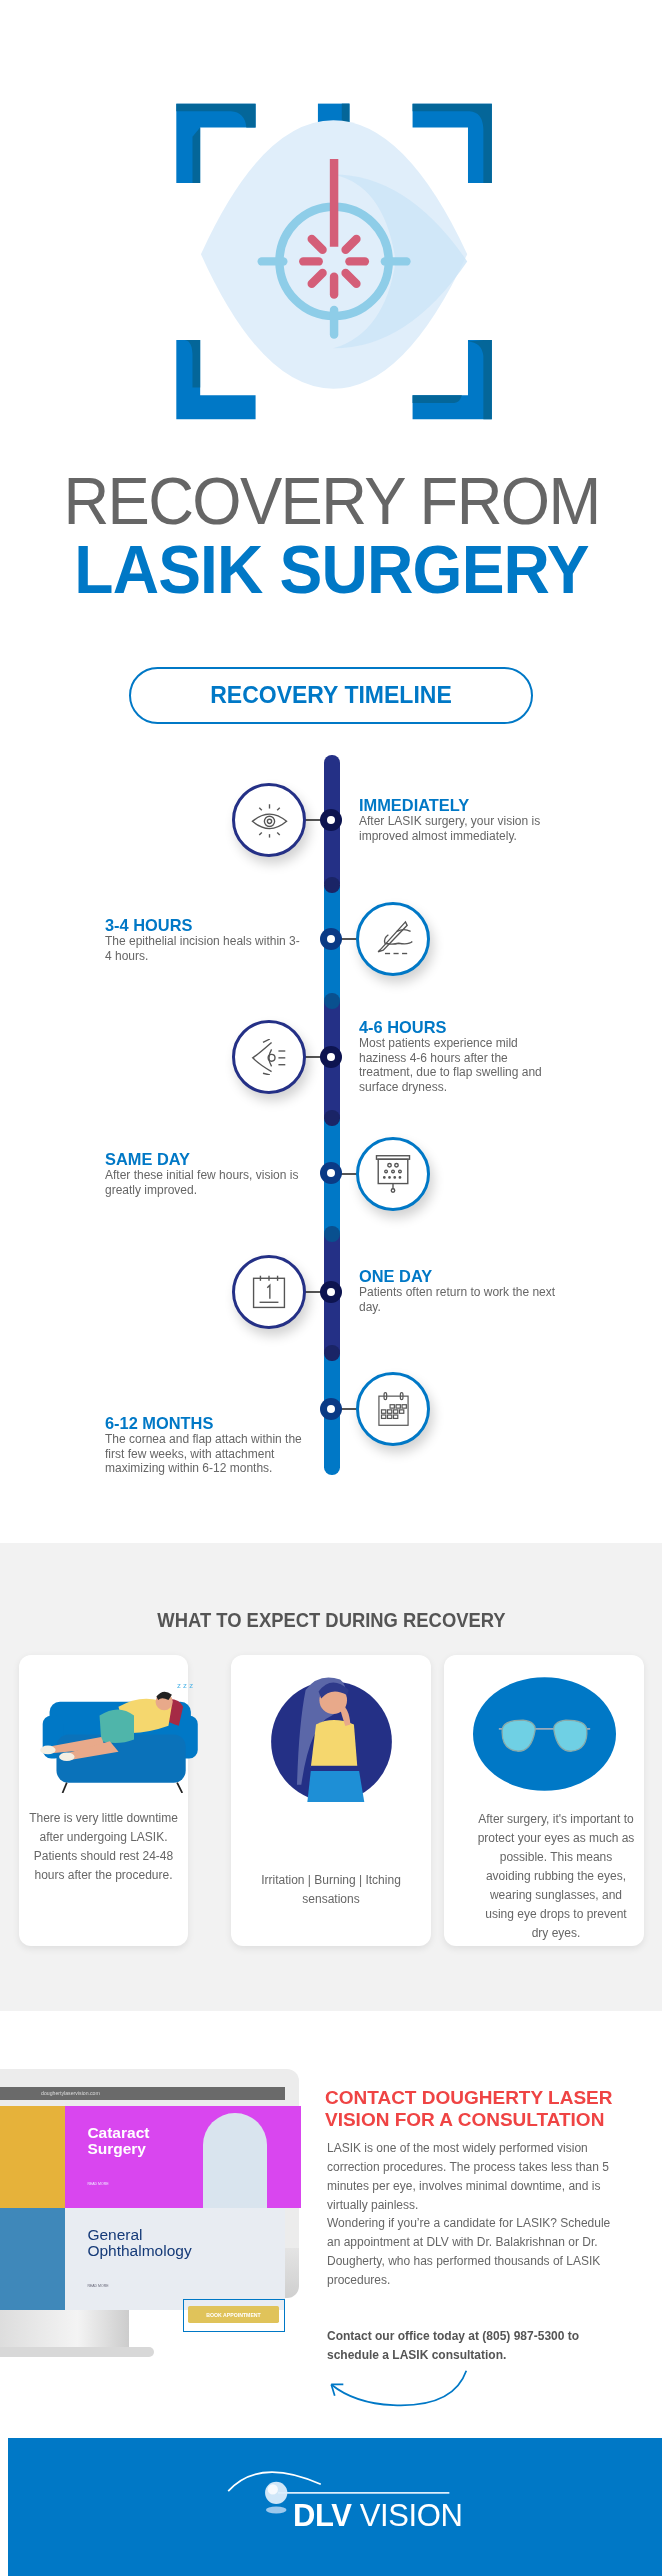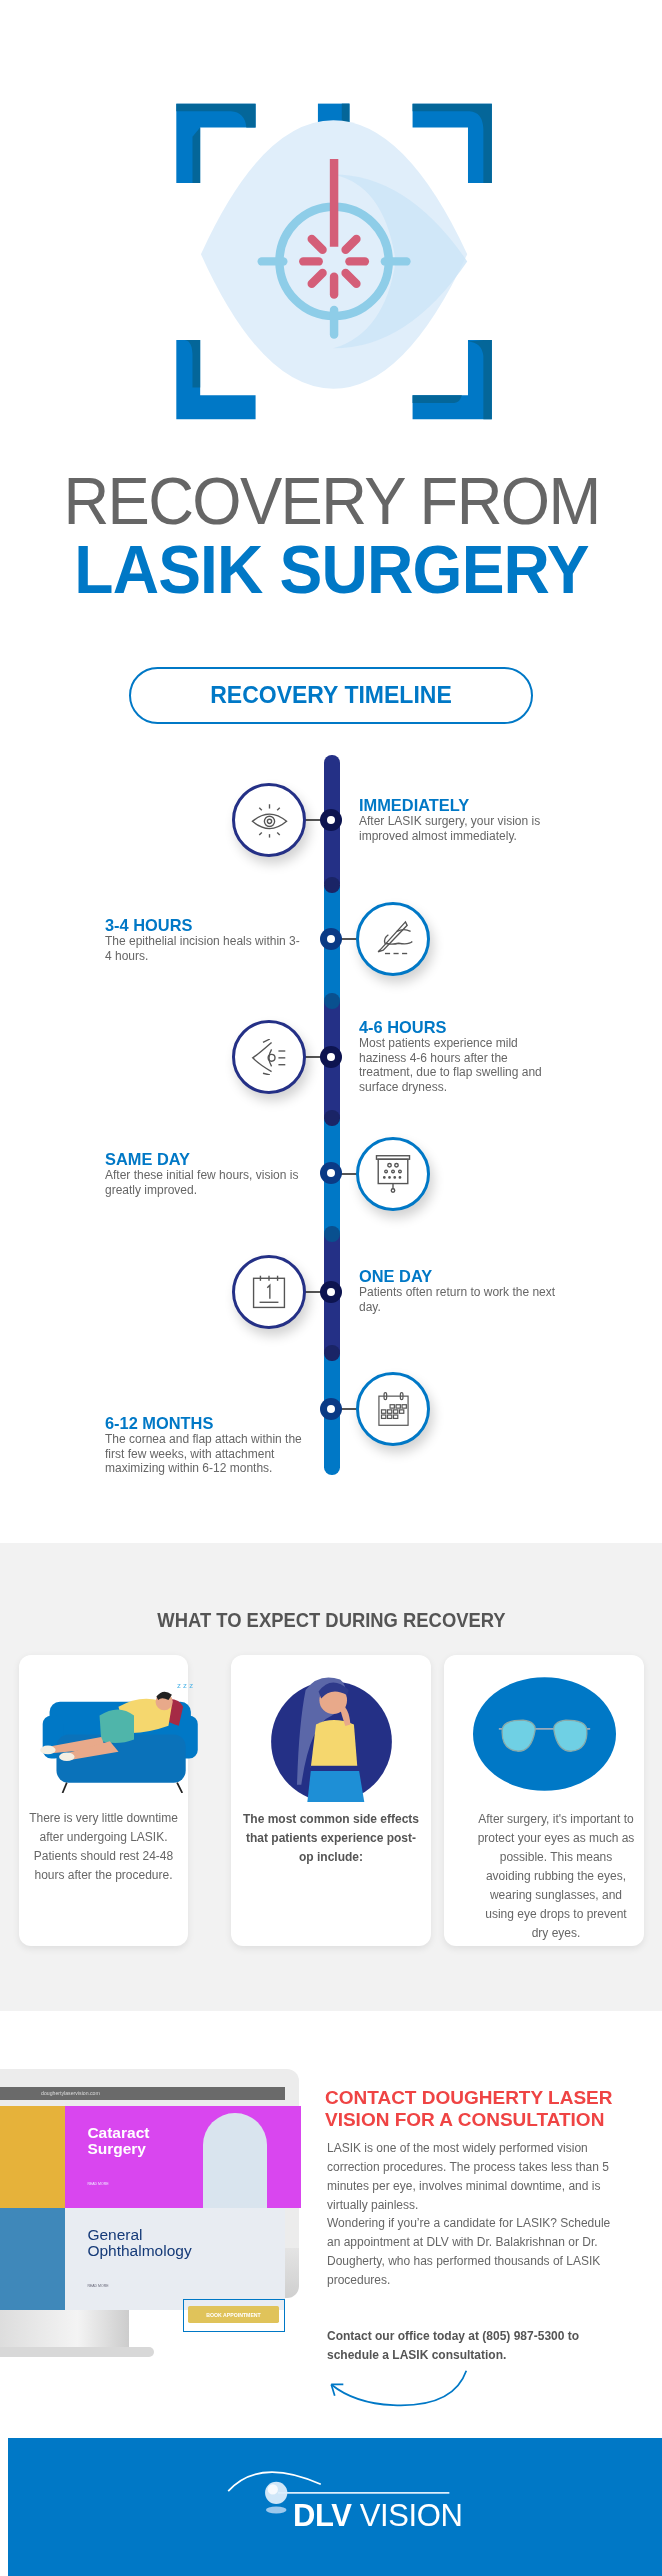--- a/index.html
+++ b/index.html
@@ -290,23 +290,21 @@
   <svg class="abs" style="left:40px;top:8.6px;" width="121" height="138" viewBox="0 0 140 160">
     <circle cx="70" cy="90" r="70" fill="#243086"></circle>
     <path d="M40 30 Q55 10 80 18 Q90 25 86 50 L70 60 Q45 70 35 140 L30 140 Q32 70 40 30 Z" fill="#5b67a8"></path>
     <circle cx="72" cy="42" r="16" fill="#e8a98a"></circle>
     <path d="M55 32 Q70 12 90 30 L88 36 Q70 26 58 40 Z" fill="#2e3a8a"></path>
     <path d="M52 70 Q72 60 96 70 L100 120 L46 120 Z" fill="#f5d76e"></path>
     <rect x="46" y="118" width="56" height="6" fill="#243086"></rect>
     <path d="M46 124 L102 124 L108 160 L42 160 Z" fill="#1e8fd6"></path>
     <path d="M82 48 Q90 50 92 70 L86 72 Q82 60 80 52 Z" fill="#e8a98a"></path>
   </svg>
-  <div class="card-text" style="top:155px;">
-    <b>The most common side effects that patients experience post-op include:</b>
-  </div>
+  <div class="card-text" style="top:216px;">Irritation | Burning | Itching sensations</div>
 </div>
 
 <div class="card" style="left:444px;width:200px;">
   <svg class="abs" style="left:28.5px;top:21.6px;" width="143" height="114" viewBox="0 0 166 132">
     <ellipse cx="83" cy="66" rx="83" ry="66" fill="#0078c6"></ellipse>
     <line x1="30" y1="60" x2="136" y2="60" stroke="#9ab" stroke-width="2"></line>
     <path d="M34 60 Q36 50 58 50 Q74 52 72 62 Q68 86 52 86 Q32 84 34 60 Z" fill="#6fd0e4" stroke="#8aa" stroke-width="1.5"></path>
     <path d="M94 62 Q92 52 108 50 Q130 50 132 60 Q134 84 114 86 Q98 86 94 62 Z" fill="#6fd0e4" stroke="#8aa" stroke-width="1.5"></path>
   </svg>
   <div class="card-text" style="top:155px;margin-left:24px;">After surgery, it's important to protect your eyes as much as possible. This means avoiding rubbing the eyes, wearing sunglasses, and using eye drops to prevent dry eyes.</div>

